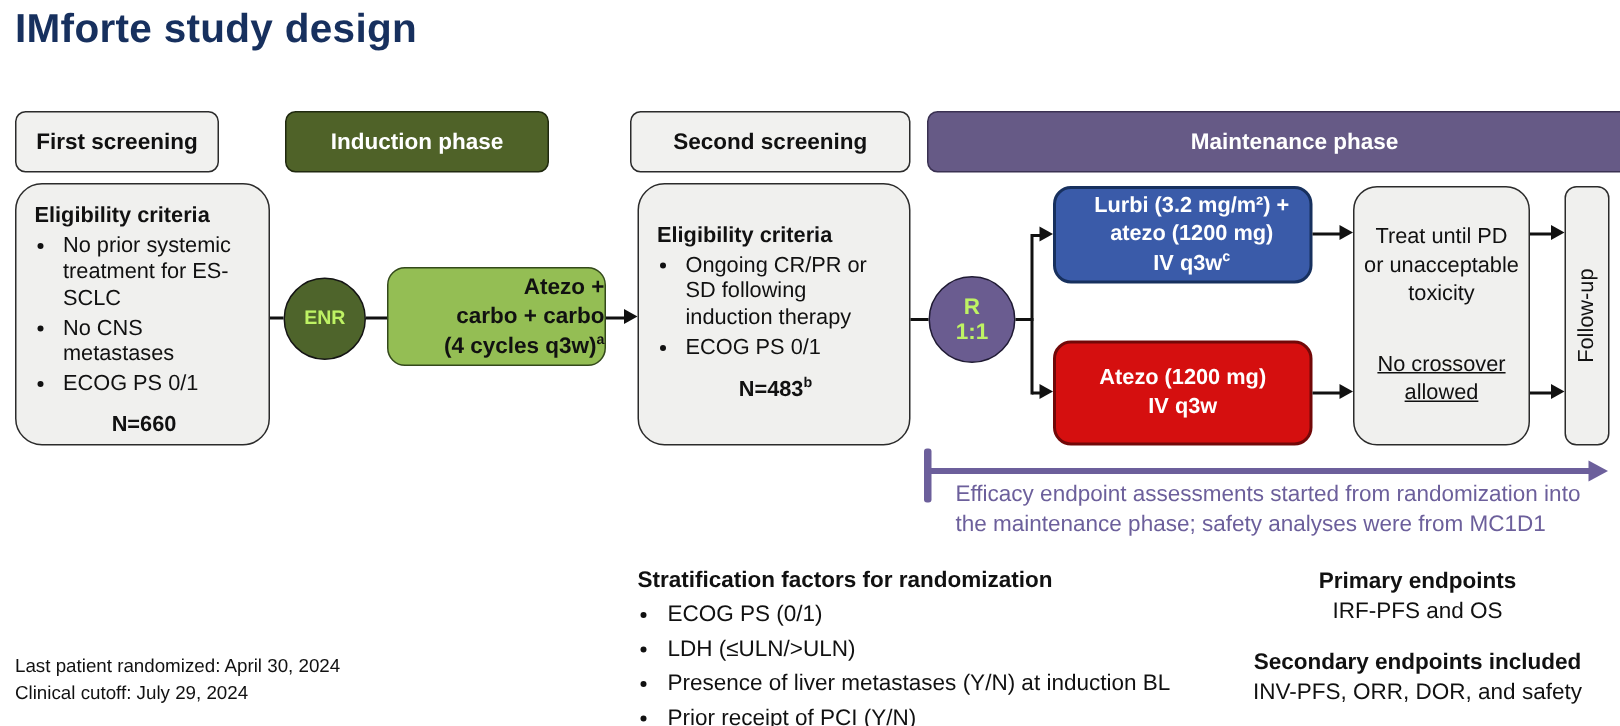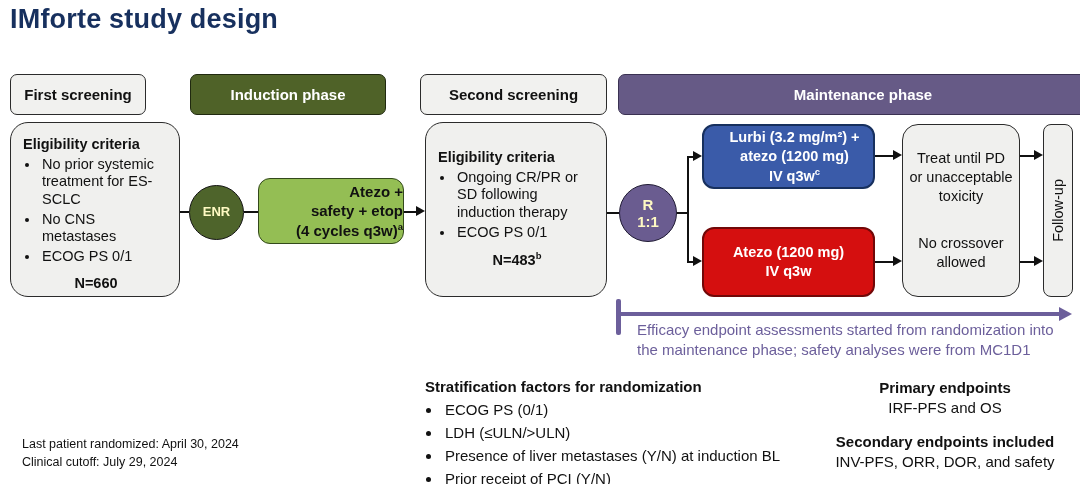--- a/index.html
+++ b/index.html
@@ -19,32 +19,32 @@
   
   .cbox{box-sizing:border-box;background:#f0f0ee;border:1.6px solid #2b2b2b;border-radius:18px;}
   .elig{padding:13px 10px 0 12px;font-size:14.5px;line-height:1.22;}
   .elig .hd{font-weight:bold;margin-bottom:2px;}
   .elig ul{margin:0;padding-left:17px;list-style:disc outside;}
   .elig li{margin:0 0 2px 0;padding-left:2px;}
   .nlabel{text-align:center;font-weight:bold;margin-top:9px;font-size:14.5px;}
   sup{font-size:9.5px;}
   
   .circ{border-radius:50%;display:flex;flex-direction:column;align-items:center;justify-content:center;
-        color:#fef9c3;font-weight:bold;box-sizing:border-box;line-height:1.15;}
+        color:#bef264;font-weight:bold;box-sizing:border-box;line-height:1.15;}
   .circ.enr{background:#4e642b;border:1.7px solid #141414;font-size:13px;}
   .circ.rand{background:#6a5c90;border:1.7px solid #1f1a33;font-size:15px;}
   
   .tx{box-sizing:border-box;border-radius:12px;display:flex;flex-direction:column;align-items:center;
       justify-content:center;text-align:center;font-weight:bold;line-height:1.3;}
   .tx.ltgreen{background:#94be54;border:1.7px solid #33491b;color:#111;font-size:15px;align-items:flex-end;}
   .tx.blue{background:#3a5ba9;border:2px solid #17305e;color:#fff;font-size:14.5px;}
   .tx.red{background:#d50f0f;border:2px solid #720808;color:#fff;font-size:14.5px;}
   .treatuntil{display:flex;flex-direction:column;align-items:center;justify-content:center;text-align:center;
       font-size:14.5px;line-height:1.3;border-radius:16px;padding:6px;}
-  .treatuntil .p2{margin-top:28px;}
+  .treatuntil .p2{margin-top:28px;text-decoration:underline;}
   .vertbox{border-radius:8px;display:flex;align-items:center;justify-content:center;}
   .vtext{writing-mode:vertical-rl;transform:rotate(180deg);font-size:14.5px;white-space:nowrap;}
   
   .hl{background:#111;height:2px;}
   .vl{background:#111;width:2px;}
   .ah{width:0;height:0;border-top:5.5px solid transparent;border-bottom:5.5px solid transparent;border-left:9px solid #111;}
   
   .tl-tick{width:5px;height:36px;background:#6c5f9b;border-radius:2px;}
   .tl-line{height:3.5px;background:#6c5f9b;}
   .tl-ah{width:0;height:0;border-top:7px solid transparent;border-bottom:7px solid transparent;border-left:13px solid #6c5f9b;}
@@ -62,21 +62,21 @@
 </head>
 <body>
 
 <div id="stage">
 
   <div class="abs title">IMforte study design</div>
 
   <div class="abs phase gray" style="left:10px;width:136px;">
       <span>First screening</span>
     </div>
-  <div class="abs phase green" style="left:190px;width:196px;">
+  <div class="abs phase green" style="left:190px;width:176px;">
       <span>Induction phase</span>
     </div>
   <div class="abs phase gray" style="left:420px;width:187px;">
       <span>Second screening</span>
     </div>
   <div class="abs phase purple" style="left:618px;width:490px;">
       <span>Maintenance phase</span>
     </div>
 
   <div class="abs cbox elig" style="left:10px;top:122px;width:170px;height:175px;">
@@ -88,21 +88,21 @@
     </ul>
     <div class="nlabel">N=660</div>
   </div>
 
   <div class="abs circ enr" style="left:189px;top:185px;width:55px;height:55px;">
     <span>ENR</span>
   </div>
 
   <div class="abs tx ltgreen" style="left:258px;top:178px;width:146px;height:66px;">
     <div>Atezo +</div>
-    <div>safety + etop</div>
+    <div>carbo + carbo</div>
     <div><span>(4 cycles q3w)</span><sup>a</sup></div>
   </div>
 
   <div class="abs cbox elig" style="left:425px;top:122px;width:182px;height:175px;padding-top:26px;">
     <div class="hd">Eligibility criteria</div>
     <ul>
       <li>Ongoing CR/PR or SD following induction therapy</li>
       <li>ECOG PS 0/1</li>
     </ul>
     <div class="nlabel"><span>N=483</span><sup>b</sup></div>
@@ -172,18 +172,18 @@
   </div>
 
   <div class="abs endpoints" style="left:805px;top:378px;width:280px;">
     <div class="hd">Primary endpoints</div>
     <div>IRF-PFS and OS</div>
     <div class="gap"></div>
     <div class="hd">Secondary endpoints included</div>
     <div>INV-PFS, ORR, DOR, and safety</div>
   </div>
 
-  <div class="abs footnote" style="left:10px;top:436px;margin-left:12px;">
+  <div class="abs footnote" style="left:10px;top:436px;">
     <div>Last patient randomized: April 30, 2024</div>
     <div>Clinical cutoff: July 29, 2024</div>
   </div>
 
 </div>
 
 </body></html>

